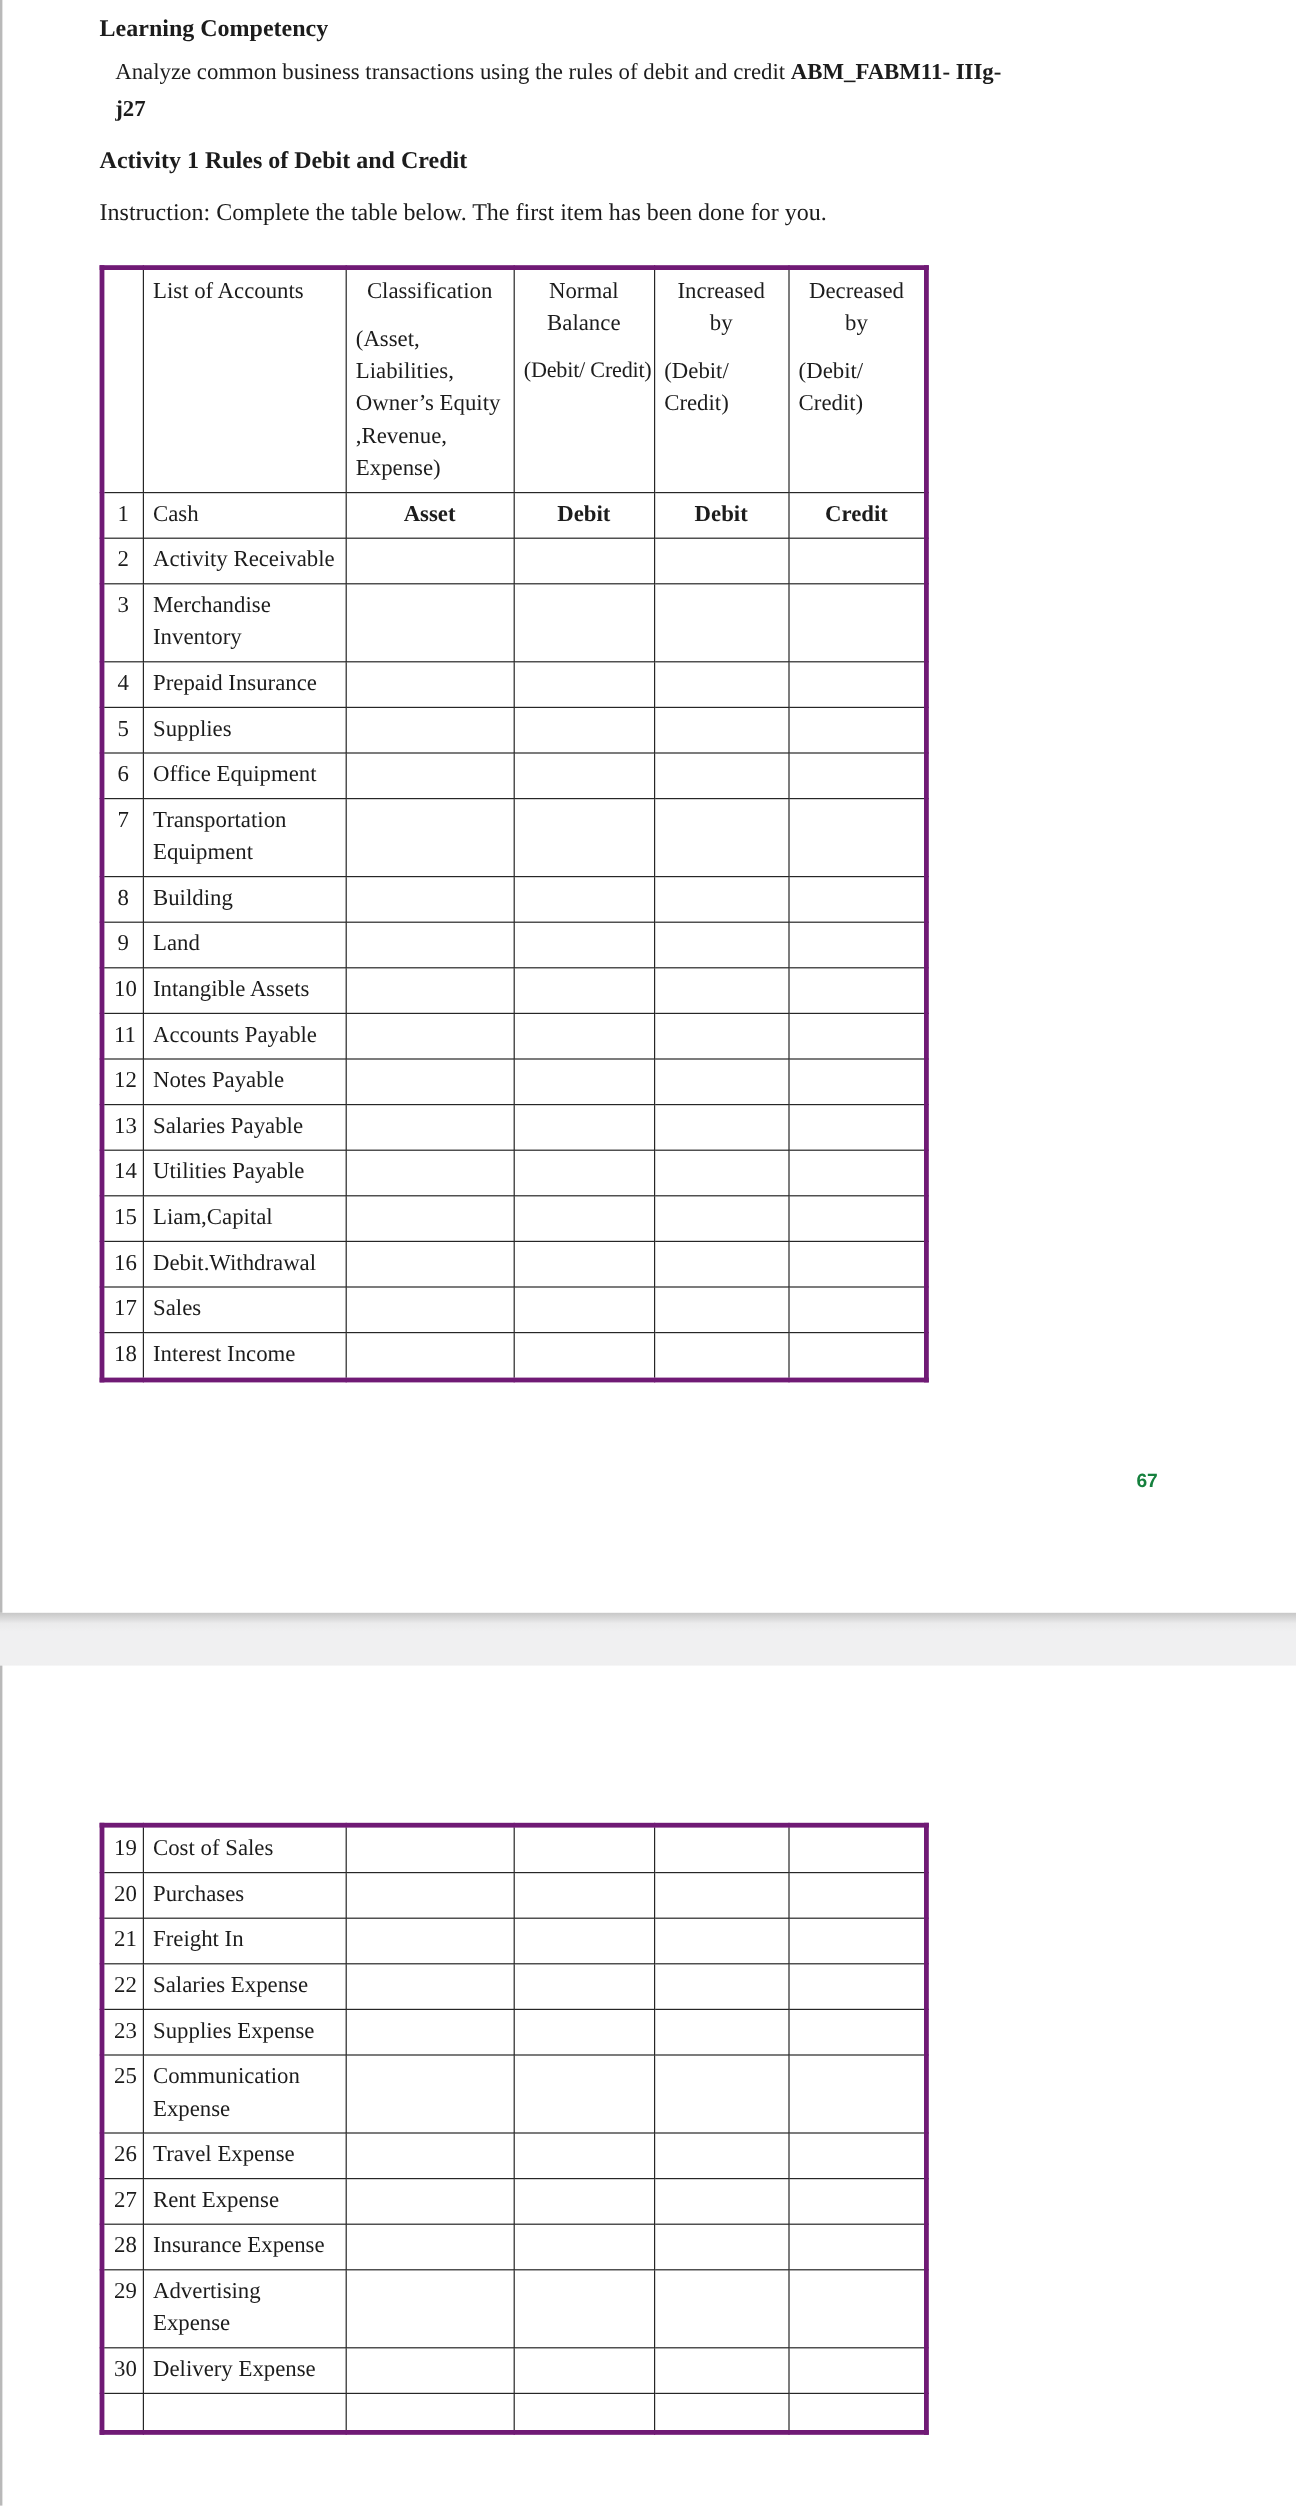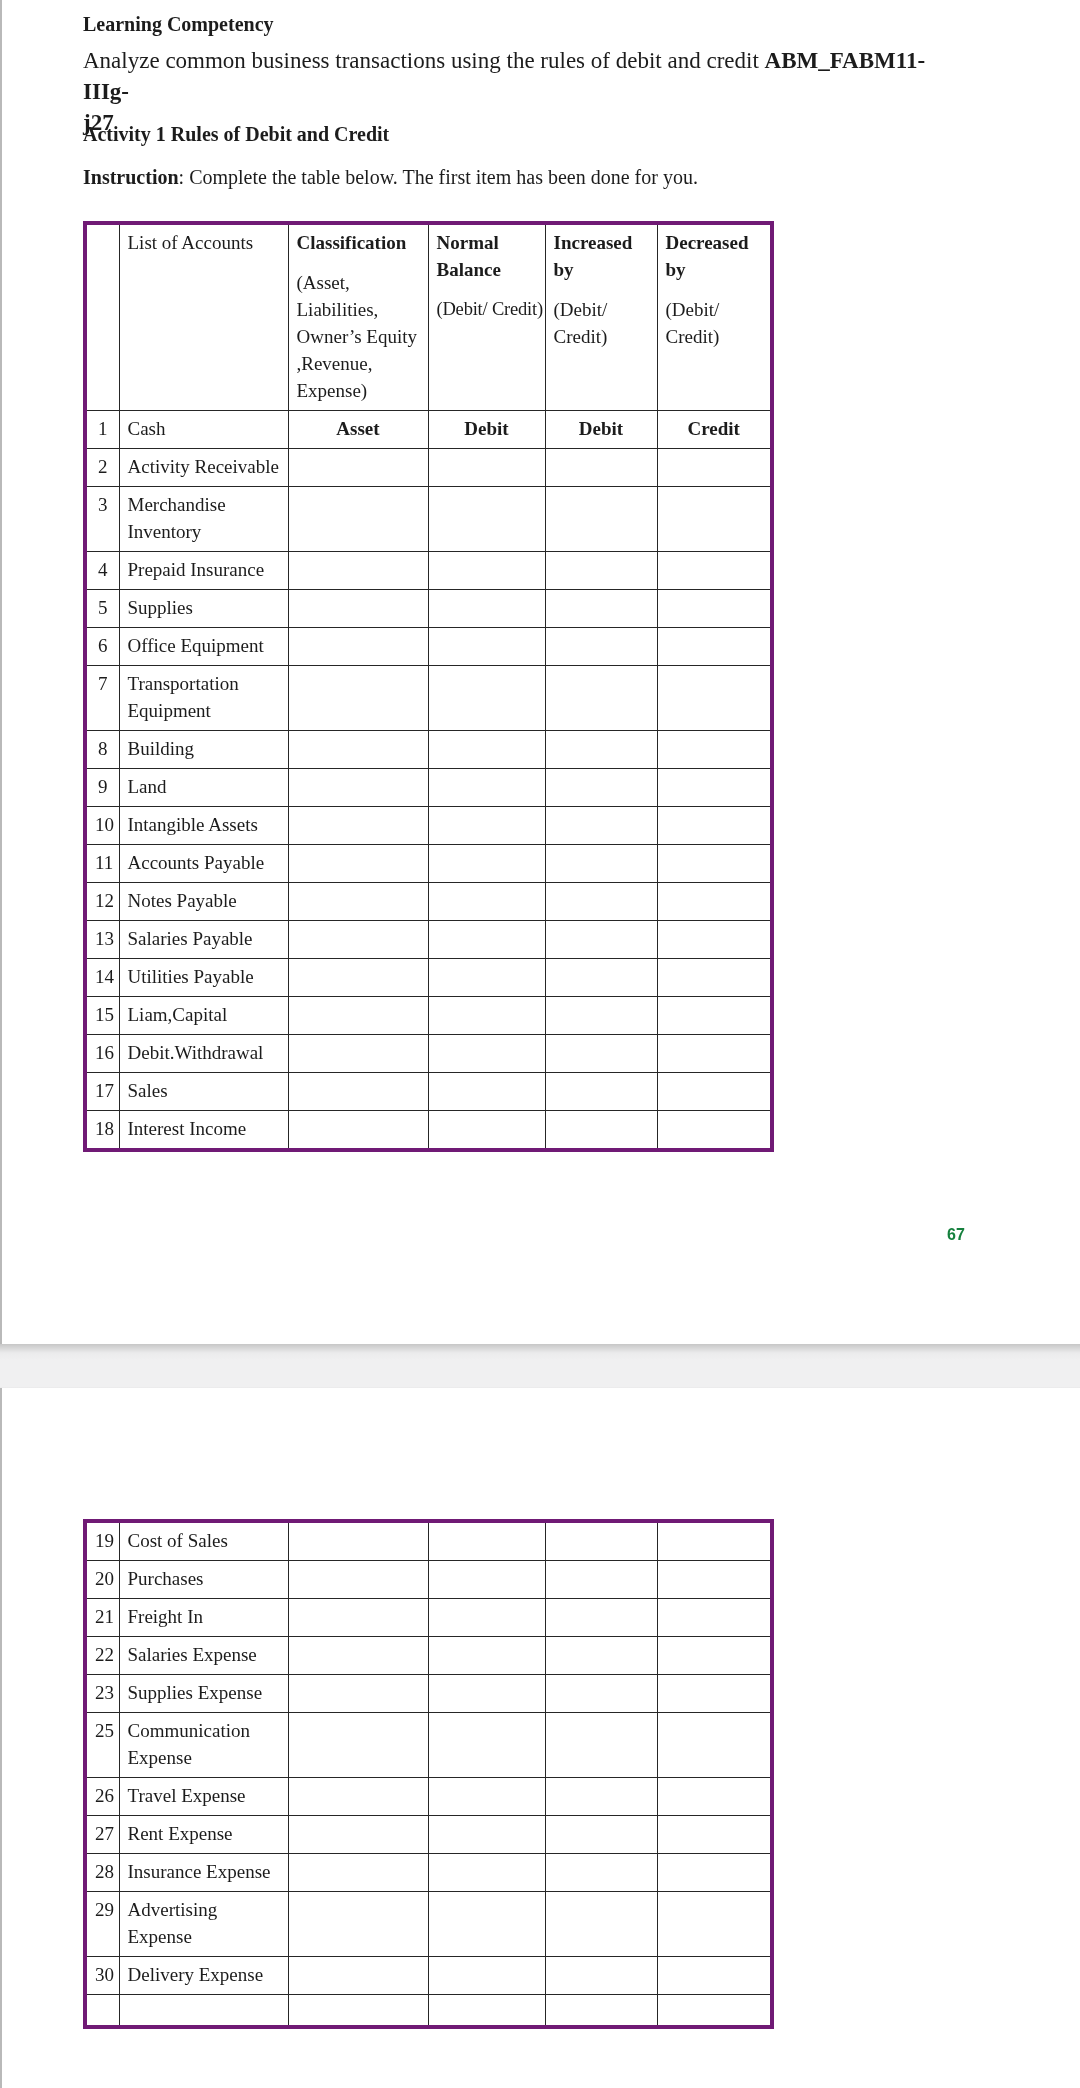--- a/index.html
+++ b/index.html
@@ -17,23 +17,23 @@
   .page-separator{
     position:absolute;left:0;top:1344px;width:1080px;height:44px;
     background:linear-gradient(to bottom,#c7c7c7 0px,#ebebec 9px,#f0f0f1 16px,#f0f0f1 43px,#e7e7e8 44px);
   }
   .doc-heading{
     position:absolute;left:81px;font-size:20px;font-weight:bold;line-height:26px;
   }
   .h-competency{top:11px;}
   .h-activity{top:121px;}
   .h-instruction{top:164px;font-weight:normal;}
-  .h-instruction b{font-weight:bold;}
+  .h-instruction b{font-weight:normal;}
   .doc-para{
-    position:absolute;left:81px;top:45px;width:892px;font-size:23px;line-height:31px;
+    position:absolute;left:94px;top:45px;width:892px;font-size:19px;line-height:31px;
   }
   .doc-para .code{font-weight:bold;}
   .page-number{
     position:absolute;left:945px;top:1226px;
     font-family:"Liberation Sans","DejaVu Sans",sans-serif;
     font-size:16px;font-weight:bold;color:#15803d;
   }
   table.worksheet{
     position:absolute;left:81px;border-collapse:collapse;table-layout:fixed;
     width:687px;font-size:19px;line-height:27px;
@@ -41,21 +41,21 @@
   .tbl1{top:221px;}
   .tbl2{top:131px;}
   table.worksheet td{
     border:1px solid #262626;vertical-align:top;padding:4px 8px 6px 8px;
     height:32px;overflow:hidden;box-sizing:border-box;
   }
   table.worksheet{border:4px solid #701a75;}
   td.num-cell{text-align:center;padding-left:2px;padding-right:2px;}
   td.val-cell{text-align:center;font-weight:bold;}
   td.hdr-cell{font-weight:normal;}
-  .hdr-title{font-weight:bold;display:block;margin-bottom:13px;}
+  .hdr-title{font-weight:normal;display:block;margin-bottom:13px;text-align:center;}
   .hdr-sub{white-space:pre-line;display:block;}
   .hdr-sub.nowrap{white-space:nowrap;font-size:18.5px;letter-spacing:-0.2px;}
 </style>
 </head>
 <body>
 
 <div class="page page1">
 
   <div class="doc-heading h-competency">Learning Competency</div>
 

